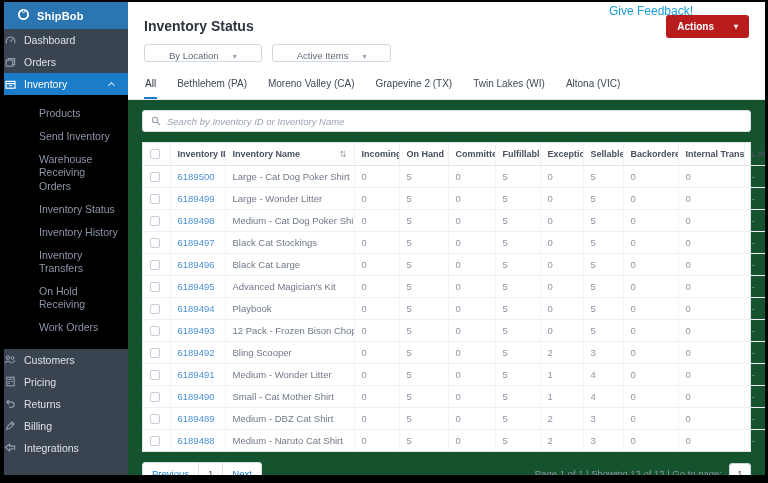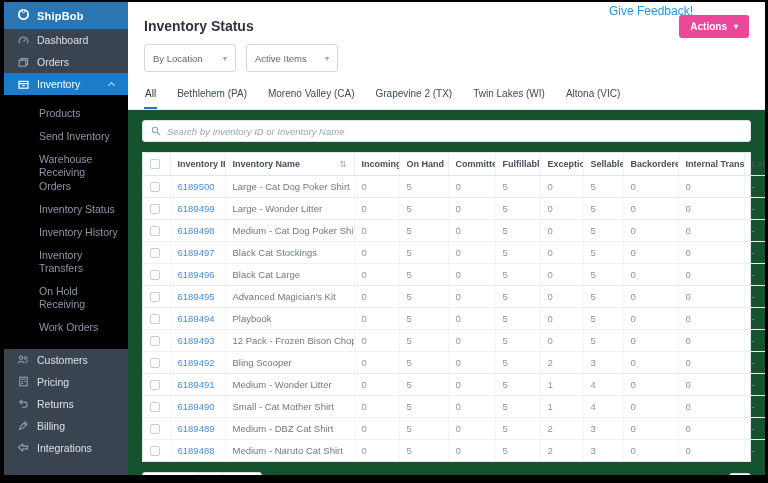--- a/index.html
+++ b/index.html
@@ -11,44 +11,44 @@
   }
   .frame {
     position:absolute; left:4px; top:2px; right:3px; bottom:8px;
     display:flex; background:#fff; overflow:hidden;
   }
 
   
   .sidebar { width:124px; flex:0 0 124px; background:#3a4450; overflow:hidden; display:flex; flex-direction:column; }
   .logo-bar { height:27px; background:#2b76b2; display:flex; align-items:center; padding-left:13px; gap:7px; flex:0 0 27px; }
   .logo-text { color:#fff; font-size:11px; font-weight:bold; letter-spacing:.2px; }
-  .nav-item { height:22px; display:flex; align-items:center; padding-left:13px; gap:8px; font-size:10.5px; color:#dde2e8; cursor:pointer; }
+  .nav-item { height:22px; display:flex; align-items:center; gap:8px; font-size:10.5px; color:#dde2e8; cursor:pointer; }
   .nav-item .ic { width:12px; height:12px; flex:0 0 12px; display:flex; align-items:center; justify-content:center; }
   .nav-item .ic svg { display:block; }
   .nav-item.active { background:#1b7cc9; color:#fff; }
   .chev-up { width:5px; height:5px; border-left:1.5px solid #cfe3f4; border-top:1.5px solid #cfe3f4; transform:rotate(45deg); margin-left:auto; margin-right:14px; margin-top:3px; }
   .submenu { background:#000000; padding:7px 0 9px 0; }
   .submenu-item { padding:5px 10px 5px 35px; font-size:10.5px; color:#8d97a7; line-height:1.25; cursor:pointer; }
 
   
   .main { flex:1; display:flex; flex-direction:column; background:#fff; position:relative; overflow:hidden; }
   .topbar { height:13px; position:relative; flex:0 0 13px; }
   .feedback-link { position:absolute; top:2px; right:72px; font-size:12px; color:#1b9cd8; cursor:pointer; }
   .actions-btn {
-    position:absolute; top:13px; right:16px; background:#ec4899; color:#fff;
+    position:absolute; top:13px; right:16px; background:#b91c1c; color:#fff;
     border:none; border-radius:3px; font-size:10px; font-weight:bold;
-    padding:6px 11px; display:flex; align-items:center; gap:7px; cursor:pointer;
+    padding:6px 11px; display:flex; align-items:center; gap:20px; cursor:pointer;
     font-family:"Liberation Sans", sans-serif;
   }
   .actions-btn .caret { font-size:8px; line-height:1; }
   .page-title { font-size:14px; font-weight:bold; color:#2d3440; padding:3px 16px 0 16px; }
   .filters-row { display:flex; gap:10px; padding:10px 16px 9px 16px; }
   .dropdown {
-    min-width:92px; height:28px; background:#fff; border:1px solid #d3d9e0; border-radius:3px;
-    display:flex; align-items:center; justify-content:space-between; padding:0 8px;
+    min-width:92px; height:18px; background:#fff; border:1px solid #d3d9e0; border-radius:3px;
+    display:flex; align-items:flex-end; justify-content:space-between; padding:0 24px;
     font-size:9.5px; color:#5f6a78; cursor:pointer; gap:14px;
   }
   .dropdown .caret { color:#9aa5b3; font-size:8px; }
   .tabs-row { display:flex; gap:19px; padding:3px 16px 0 16px; border-bottom:1px solid #e4e8ed; }
   .tab { font-size:10px; color:#3e4956; padding:4px 1px 8px 1px; cursor:pointer; border-bottom:2px solid transparent; }
   .tab.active { border-bottom:2px solid #1b7cc9; color:#2d3440; }
 
   .body-zone { flex:1; background:#14532d; padding:10px 14px 6px 14px; display:flex; flex-direction:column; overflow:hidden; }
   .search-box { height:22px; background:#fff; border:1px solid #dde2e8; border-radius:3px; display:flex; align-items:center; padding:0 8px; gap:6px; flex:0 0 22px; }
   .search-box input {

